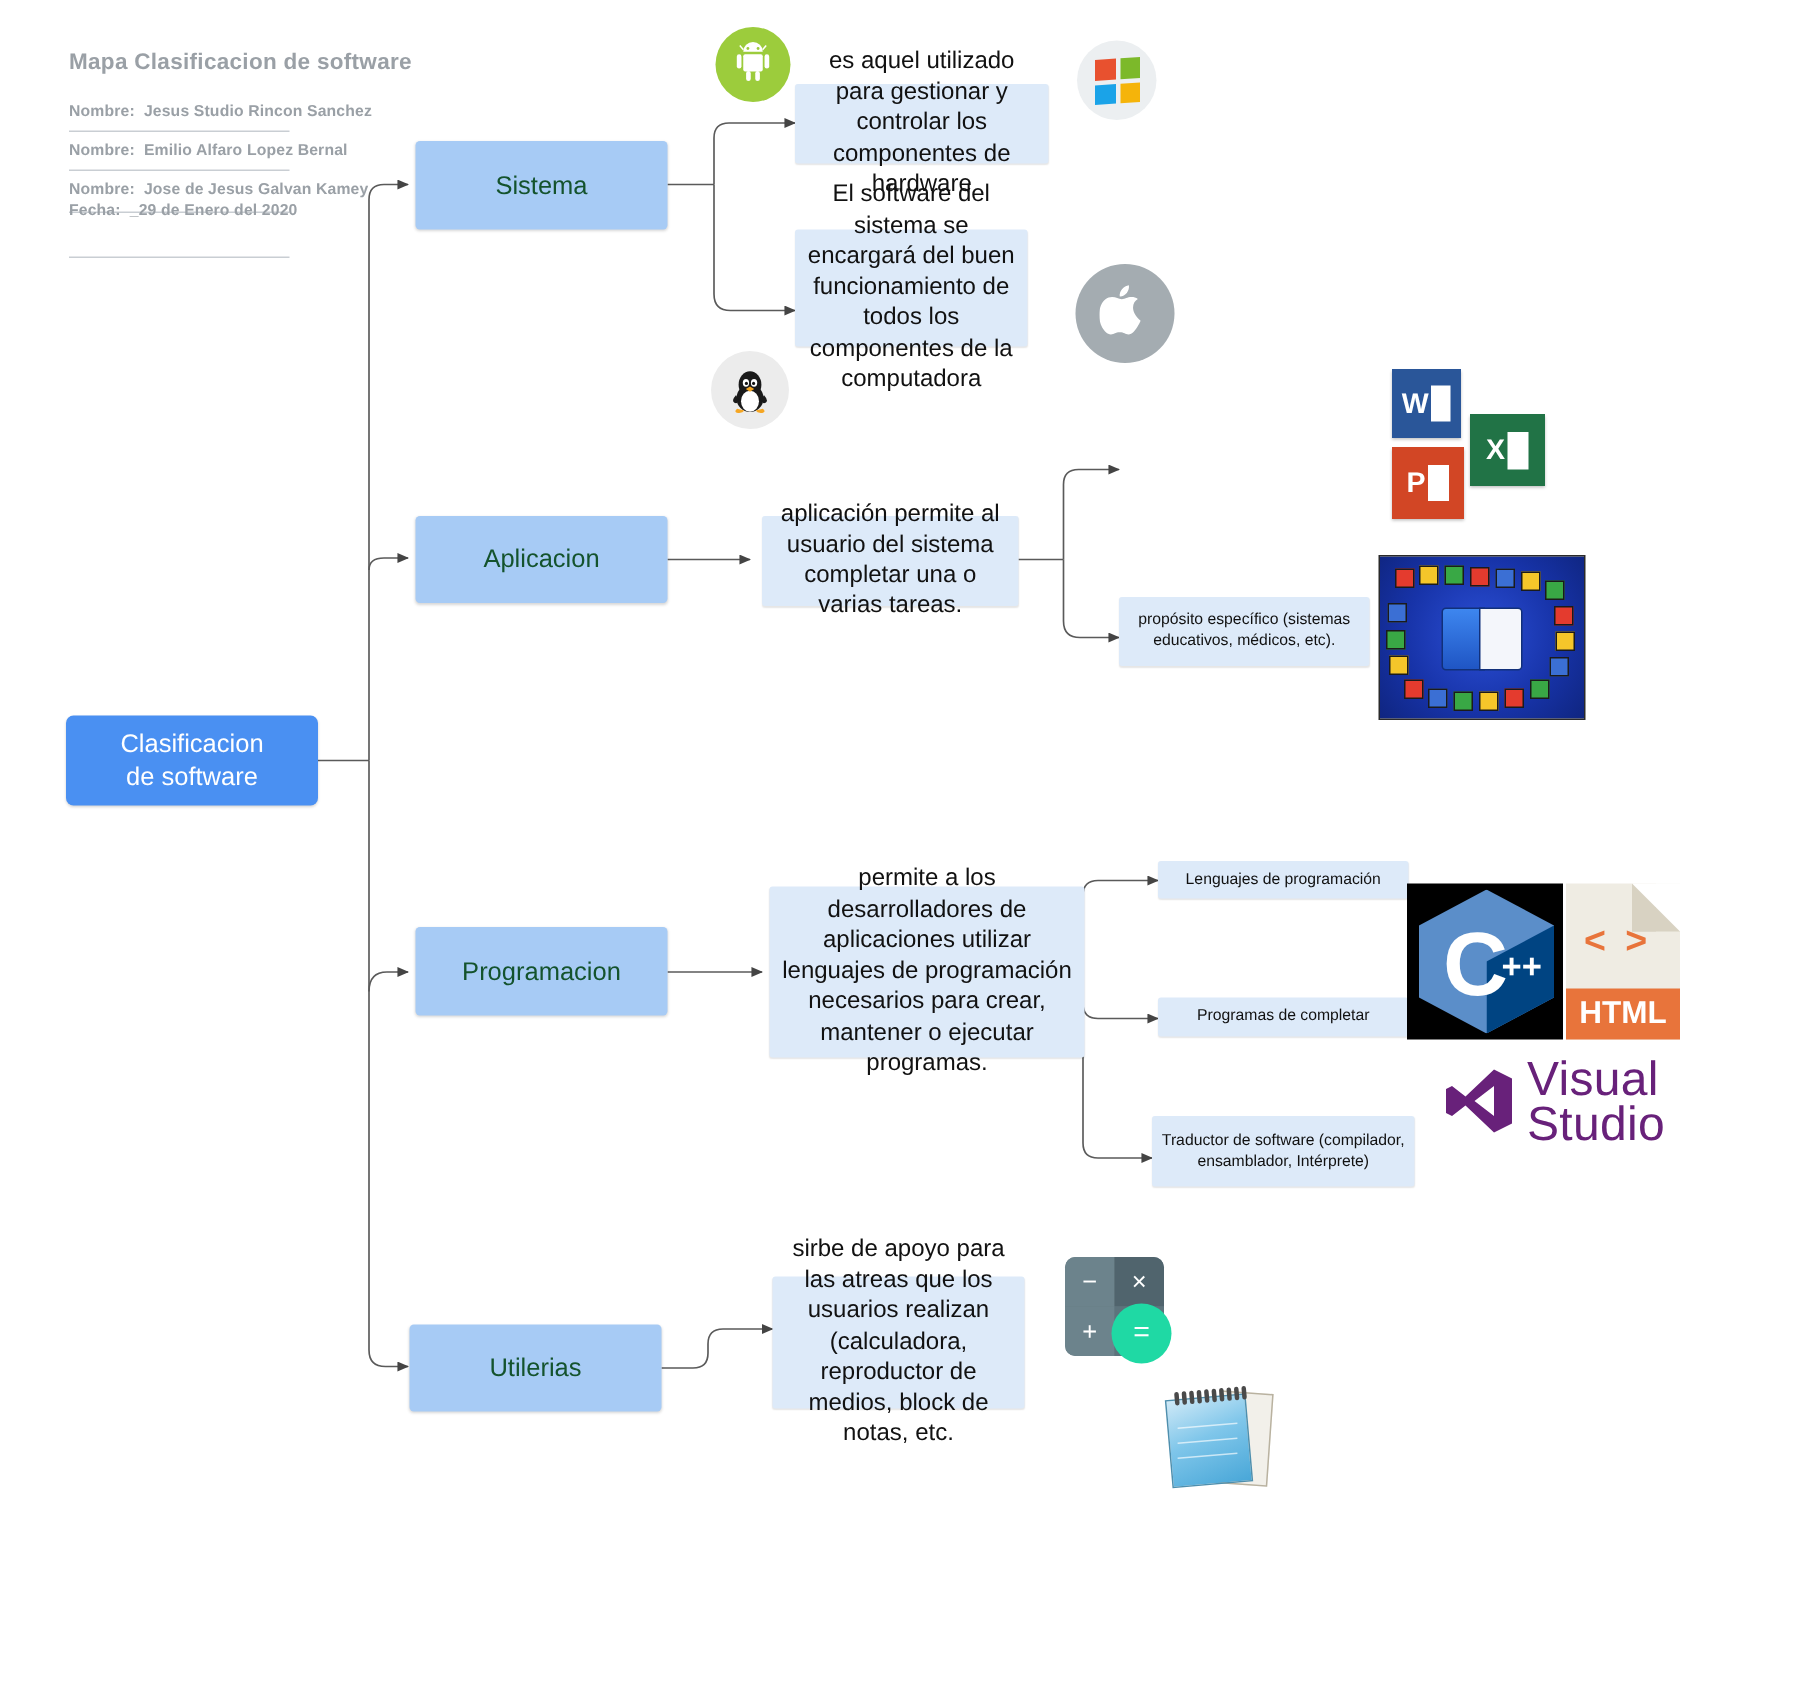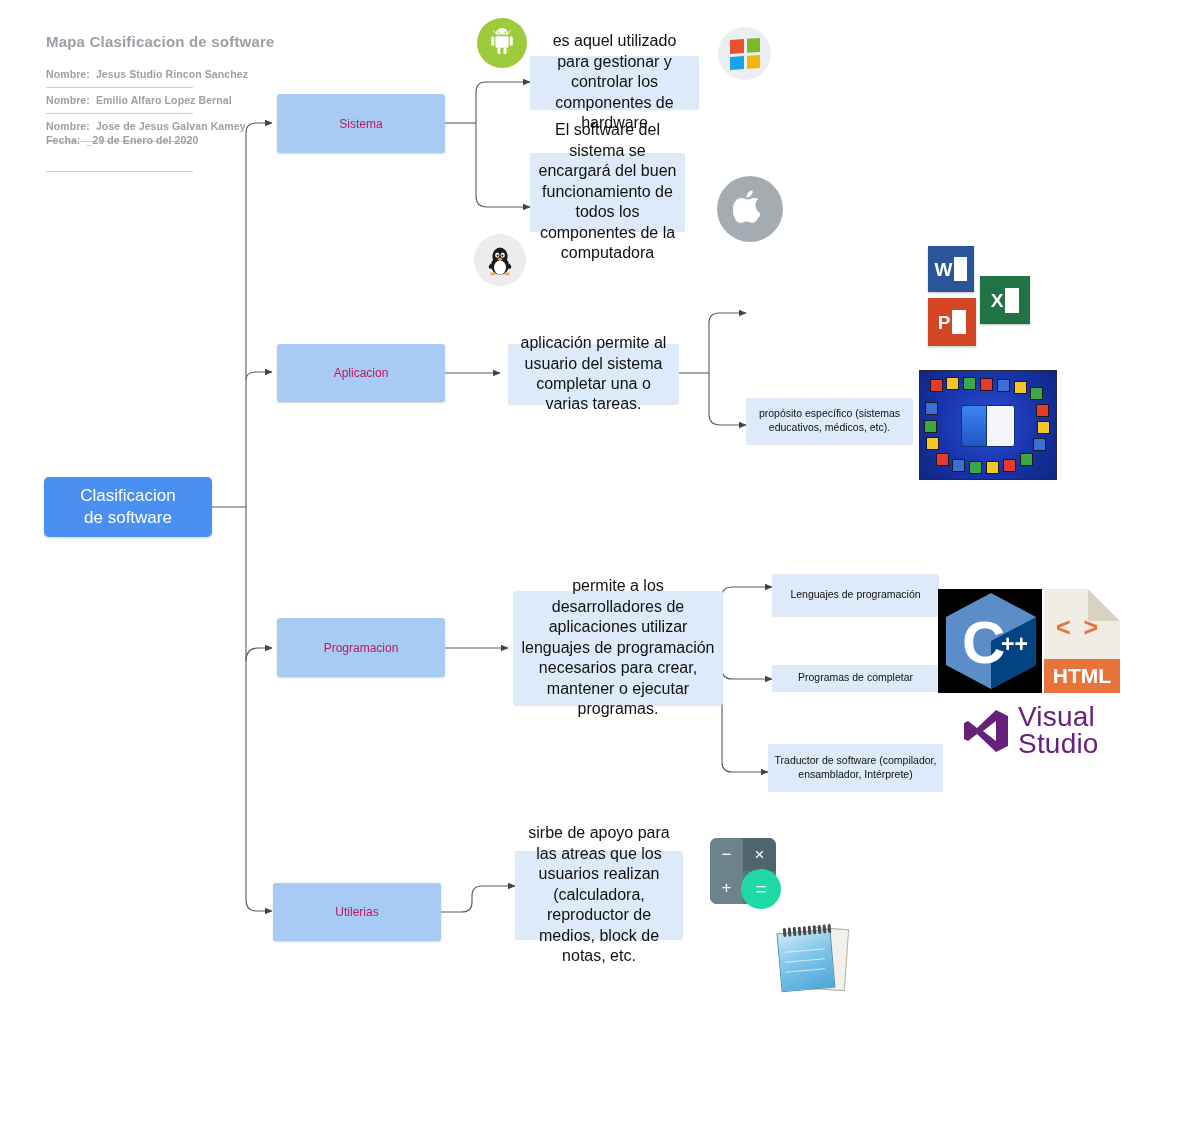--- a/index.html
+++ b/index.html
@@ -58,22 +58,22 @@
     background:#4a90f2;
     border-radius:5px;
     color:#ffffff;
     font-size:17px;
     line-height:1.3;
     box-shadow:0 1px 2px rgba(0,0,0,.18);
   }
   .node-cat{
     background:#a7cbf5;
     border-radius:3px;
-    color:#be185d;
-    font-size:12px;
+    color:#14532d;
+    font-size:17px;
     box-shadow:0 1px 2px rgba(0,0,0,.16);
   }
   .node-desc{
     background:#ddeaf9;
     border-radius:2px;
     color:#111111;
     font-size:16px;
     line-height:1.28;
     padding:5px 7px;
     box-shadow:0 1px 1px rgba(0,0,0,.10);
@@ -192,21 +192,21 @@
     display:flex;align-items:center;justify-content:center;
   }
 
   
   .vs-wrap{position:absolute;display:flex;align-items:center;gap:9px;}
   .vs-mark{
     width:46px;height:46px;position:relative;
   }
   .vs-text{
     color:#68217a;
-    font-size:28px;
+    font-size:32px;
     line-height:.95;
     font-weight:normal;
     letter-spacing:.2px;
   }
 
   
   .calc{
     position:absolute;
     background:#667a82;
     border-radius:7px;
@@ -367,21 +367,21 @@
 
   <div class="node node-desc" style="left:515px;top:851px;width:168px;height:88px;">
     <span>sirbe de apoyo para las atreas que los usuarios realizan (calculadora, reproductor de medios, block de notas, etc.</span>
   </div>
 
 
   <div class="node node-leaf" style="left:746px;top:398px;width:167px;height:46px;">
     <span>propósito específico (sistemas educativos, médicos, etc).</span>
   </div>
 
-  <div class="node node-leaf" style="left:772px;top:574px;width:167px;height:42px;">
+  <div class="node node-leaf" style="left:772px;top:574px;width:167px;height:25px;">
     <span>Lenguajes de programación</span>
   </div>
 
   <div class="node node-leaf" style="left:772px;top:665px;width:167px;height:26px;">
     <span>Programas de completar</span>
   </div>
 
   <div class="node node-leaf" style="left:768px;top:744px;width:175px;height:47px;">
     <span>Traductor de software (compilador, ensamblador, Intérprete)</span>
   </div>

